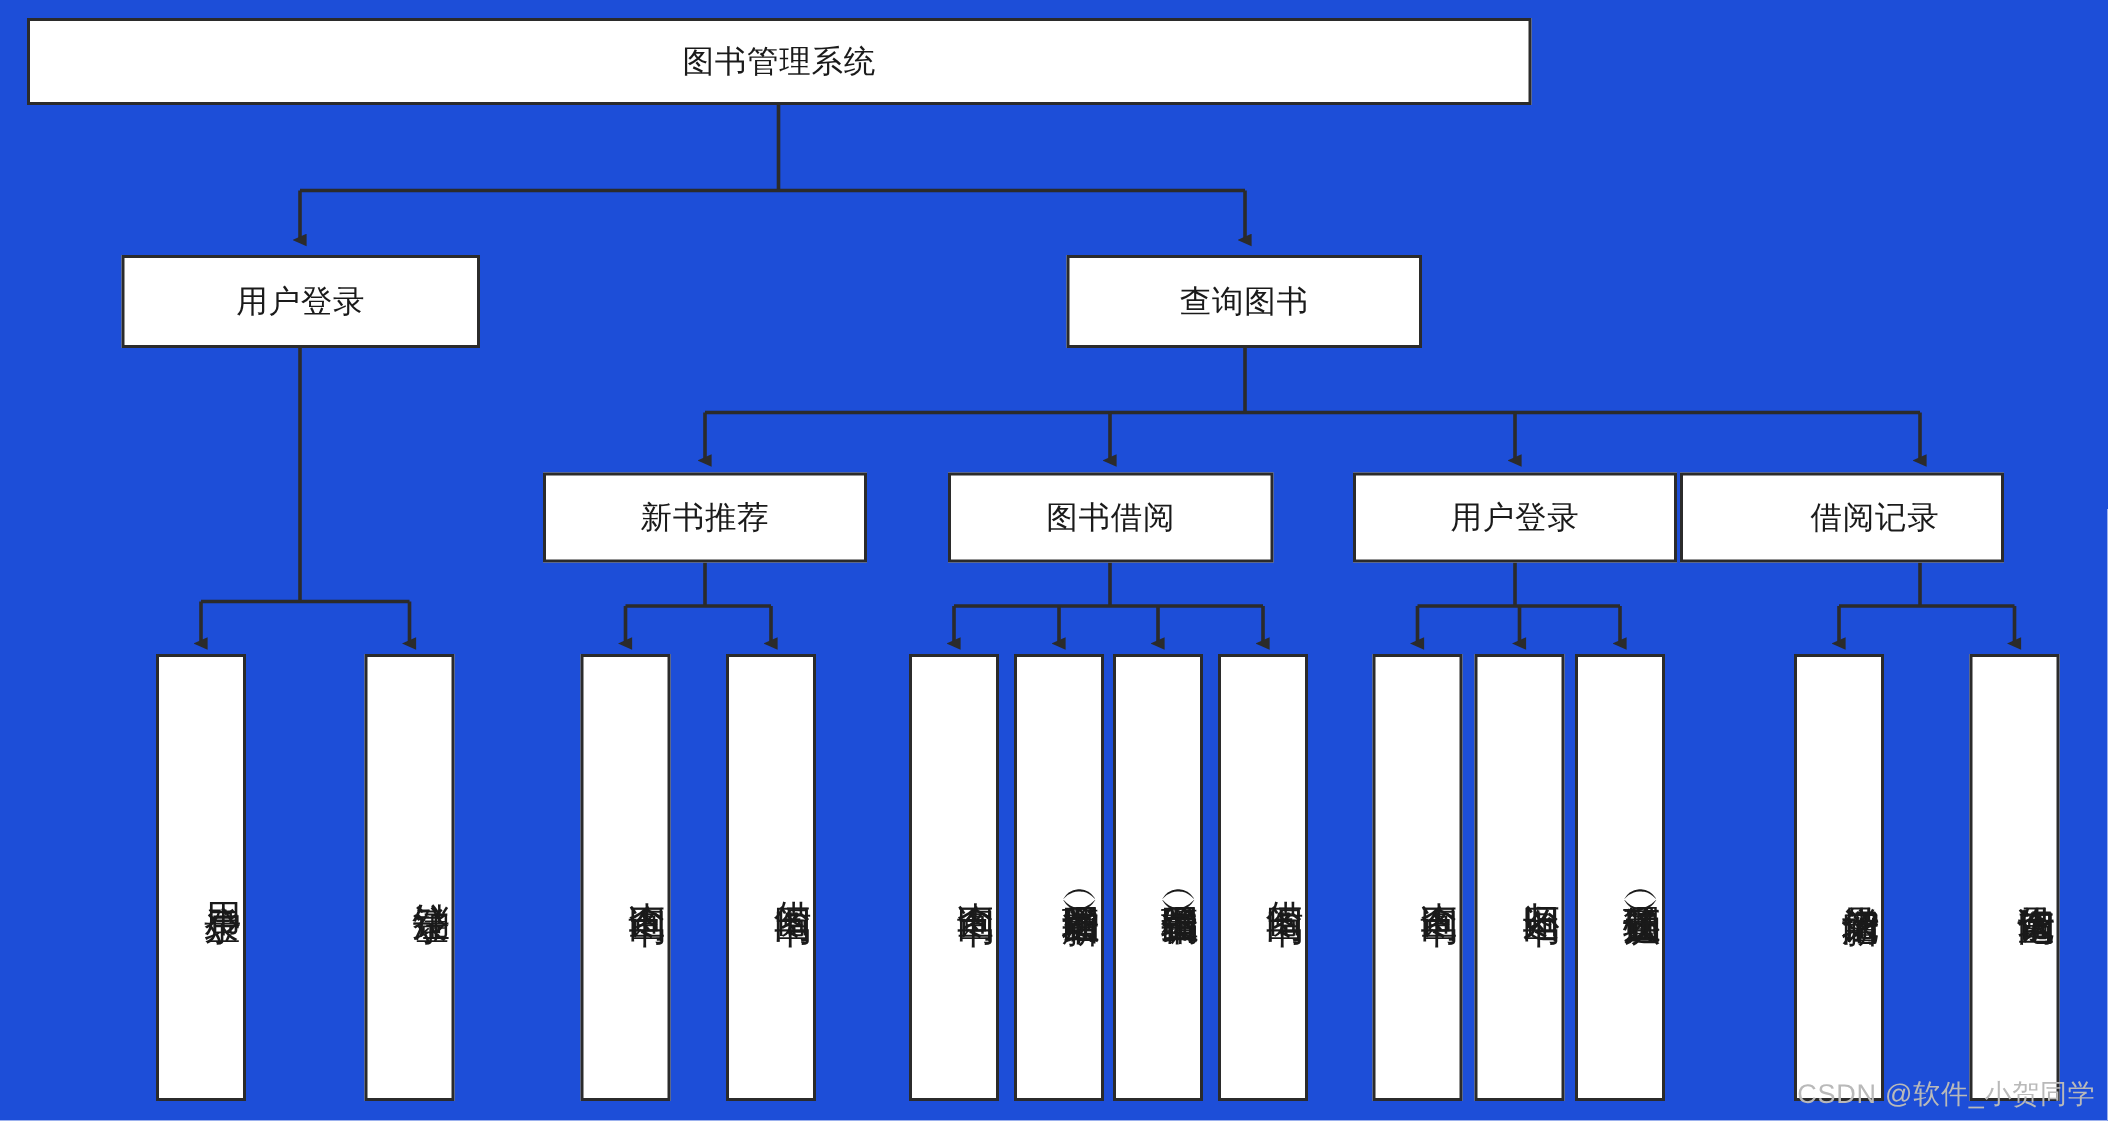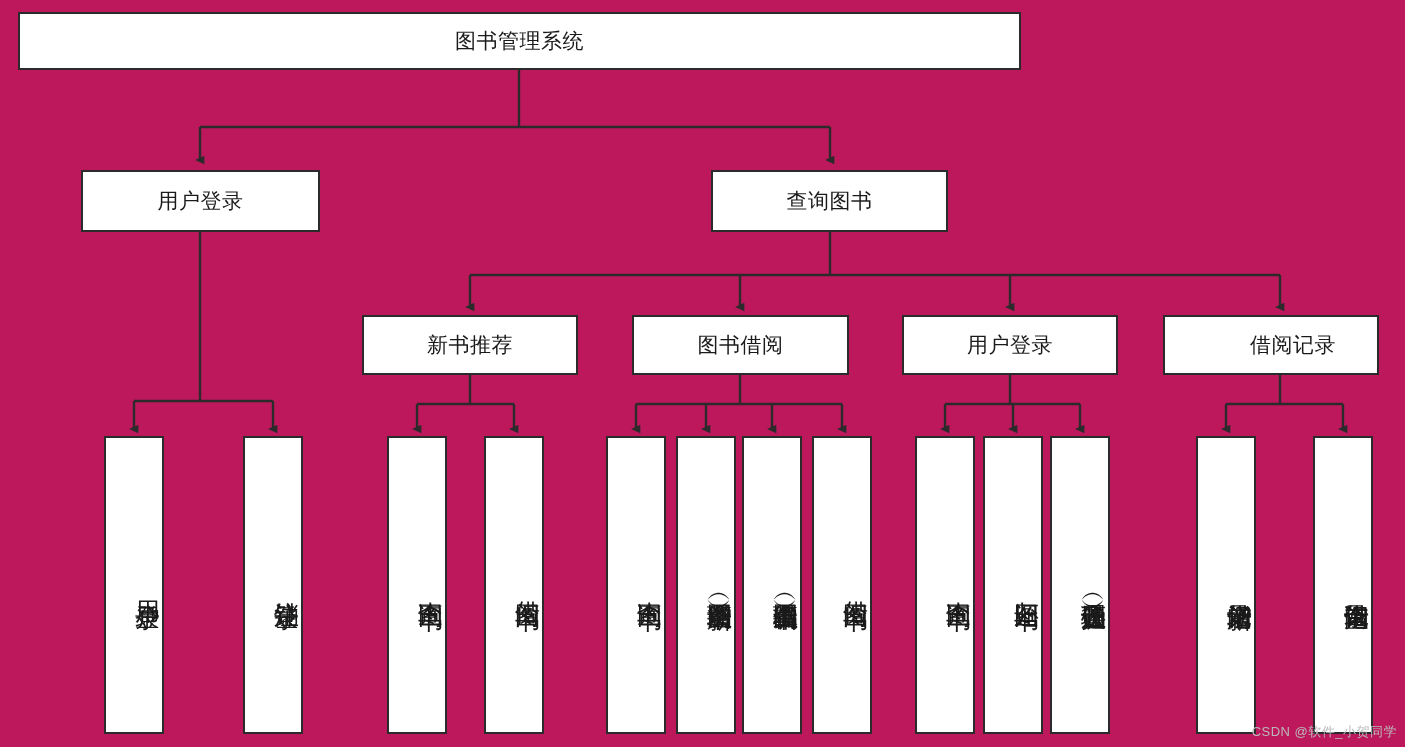--- a/index.html
+++ b/index.html
@@ -7,21 +7,21 @@
     padding: 0;
     background: #ffffff;
   }
   body {
     font-family: "Liberation Sans", "DejaVu Sans", sans-serif;
   }
   #canvas {
     position: relative;
     width: 1405px;
     height: 747px;
-    background: #be185d;
+    background: #1d4ed8;
     overflow: hidden;
   }
   .node {
     position: absolute;
     box-sizing: border-box;
     border: 2px solid #2b2b2b;
     background: #ffffff;
     display: flex;
     align-items: center;
     justify-content: center;
@@ -56,21 +56,21 @@
   }
   .lk {
     stroke: #2b2b2b;
     stroke-width: 2.4;
     fill: none;
   }
   .watermark {
     position: absolute;
     right: 8px;
     bottom: 6px;
-    font-size: 13px;
+    font-size: 18px;
     color: #b9b9b9;
     white-space: nowrap;
     letter-spacing: 0.5px;
   }
 </style>
 </head>
 <body>
 
 <div id="canvas">
 
@@ -123,21 +123,21 @@
   </svg>
 
   <div class="node node-h" style="left:18px; top:12px; width:1003px; height:58px;">图书管理系统</div>
 
   <div class="node node-h" style="left:81px; top:170px; width:239px; height:62px;">用户登录</div>
   <div class="node node-h" style="left:711px; top:170px; width:237px; height:62px;">查询图书</div>
 
   <div class="node node-h" style="left:362px; top:315px; width:216px; height:60px;">新书推荐</div>
   <div class="node node-h" style="left:632px; top:315px; width:217px; height:60px;">图书借阅</div>
   <div class="node node-h" style="left:902px; top:315px; width:216px; height:60px;">用户登录</div>
-  <div class="node node-h" style="left:1163px; top:315px; width:216px; height:60px;padding-left:44px;">借阅记录</div>
+  <div class="node node-h" style="left:1120px; top:315px; width:216px; height:60px;padding-left:44px;">借阅记录</div>
 
   <div class="node node-v" style="left:104px; top:436px; width:60px; height:298px;">用户登录</div>
   <div class="node node-v" style="left:243px; top:436px; width:60px; height:298px;">注销登录</div>
 
   <div class="node node-v" style="left:387px; top:436px; width:60px; height:298px;">查询图书</div>
   <div class="node node-v" style="left:484px; top:436px; width:60px; height:298px;">借阅图书</div>
 
   <div class="node node-v" style="left:606px; top:436px; width:60px; height:298px;">查询图书</div>
   <div class="node node-v tight" style="left:676px; top:436px; width:60px; height:298px;">新增图书（管理员）</div>
   <div class="node node-v tight" style="left:742px; top:436px; width:60px; height:298px;">编辑图书（管理员）</div>

